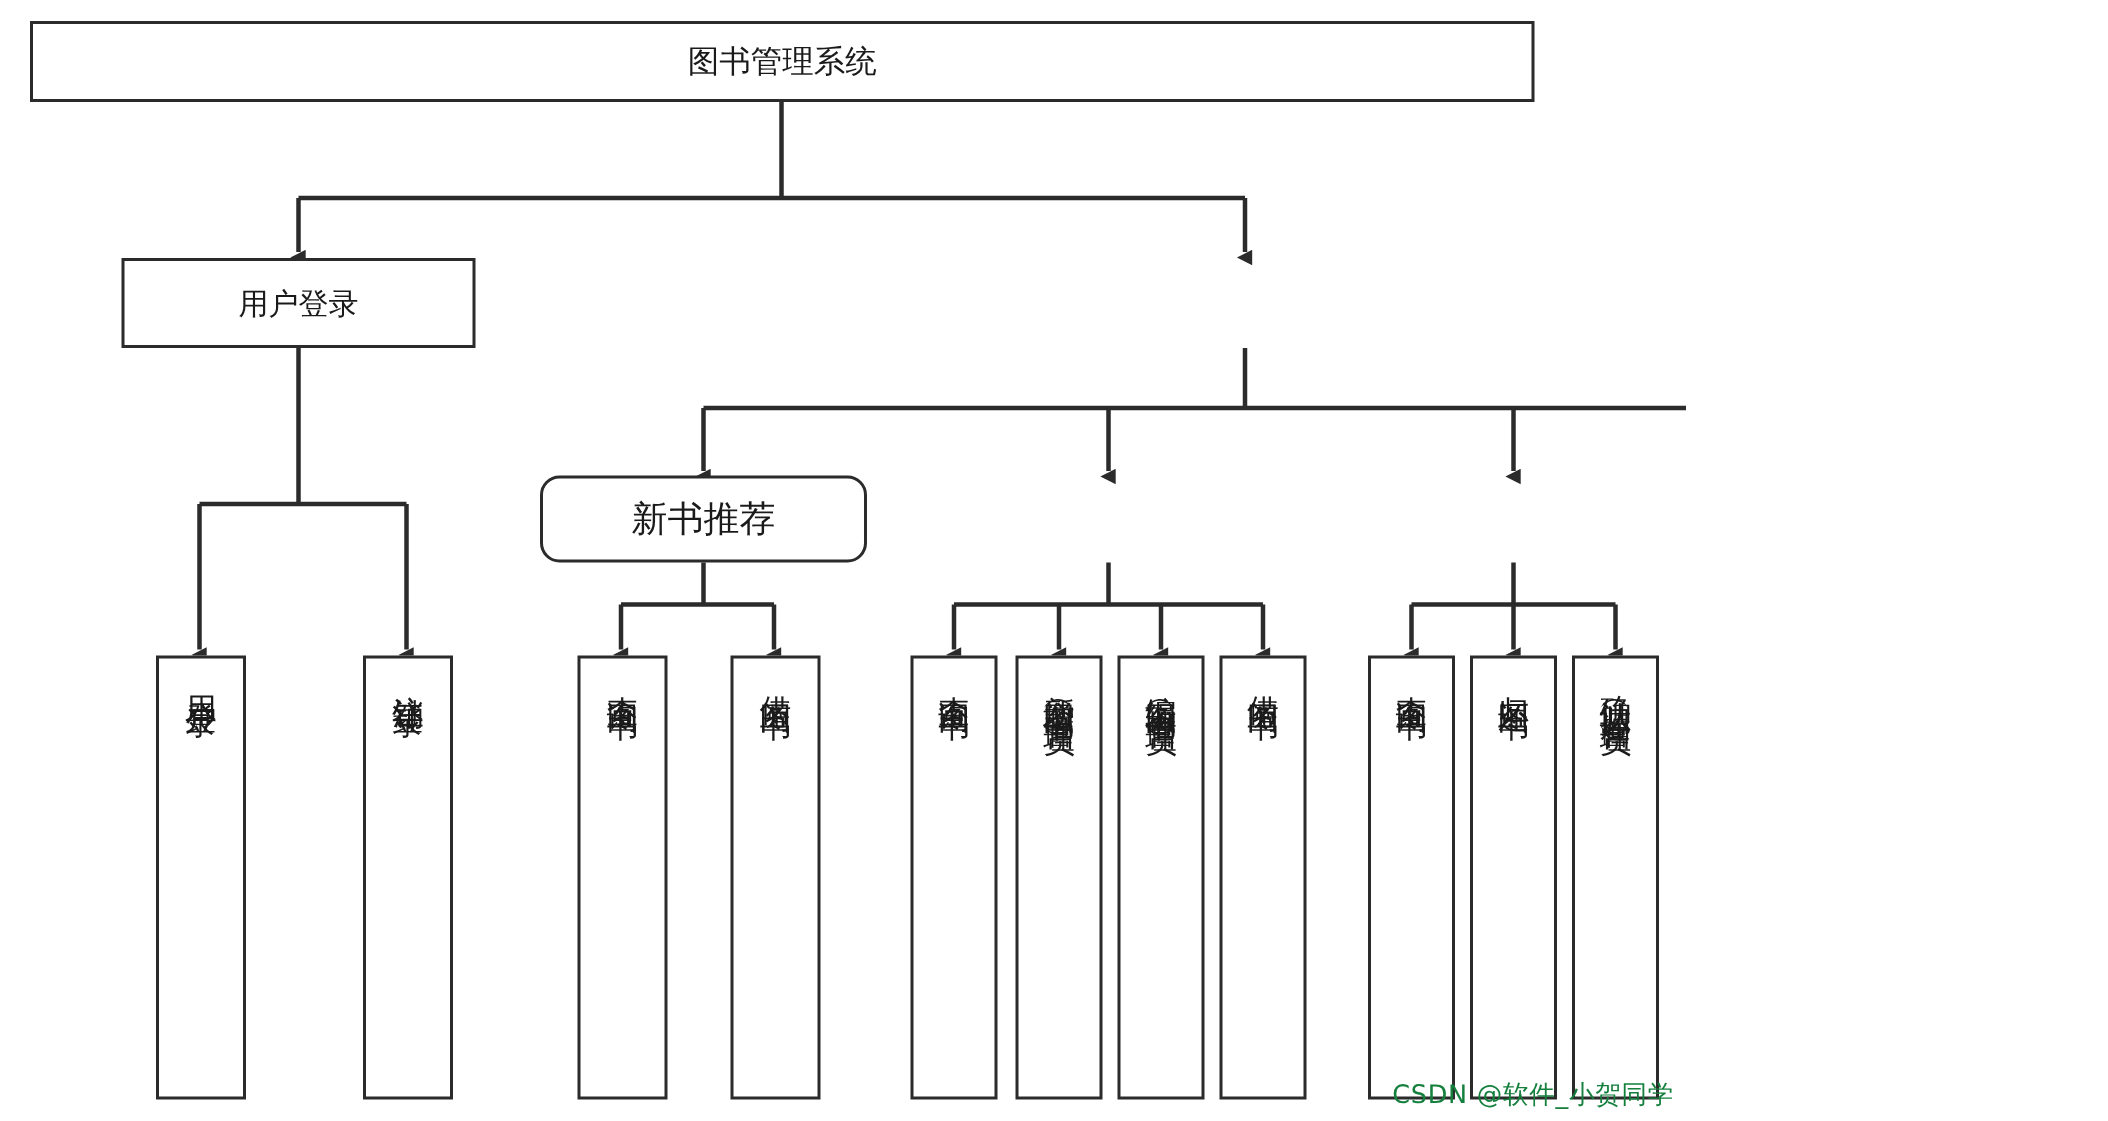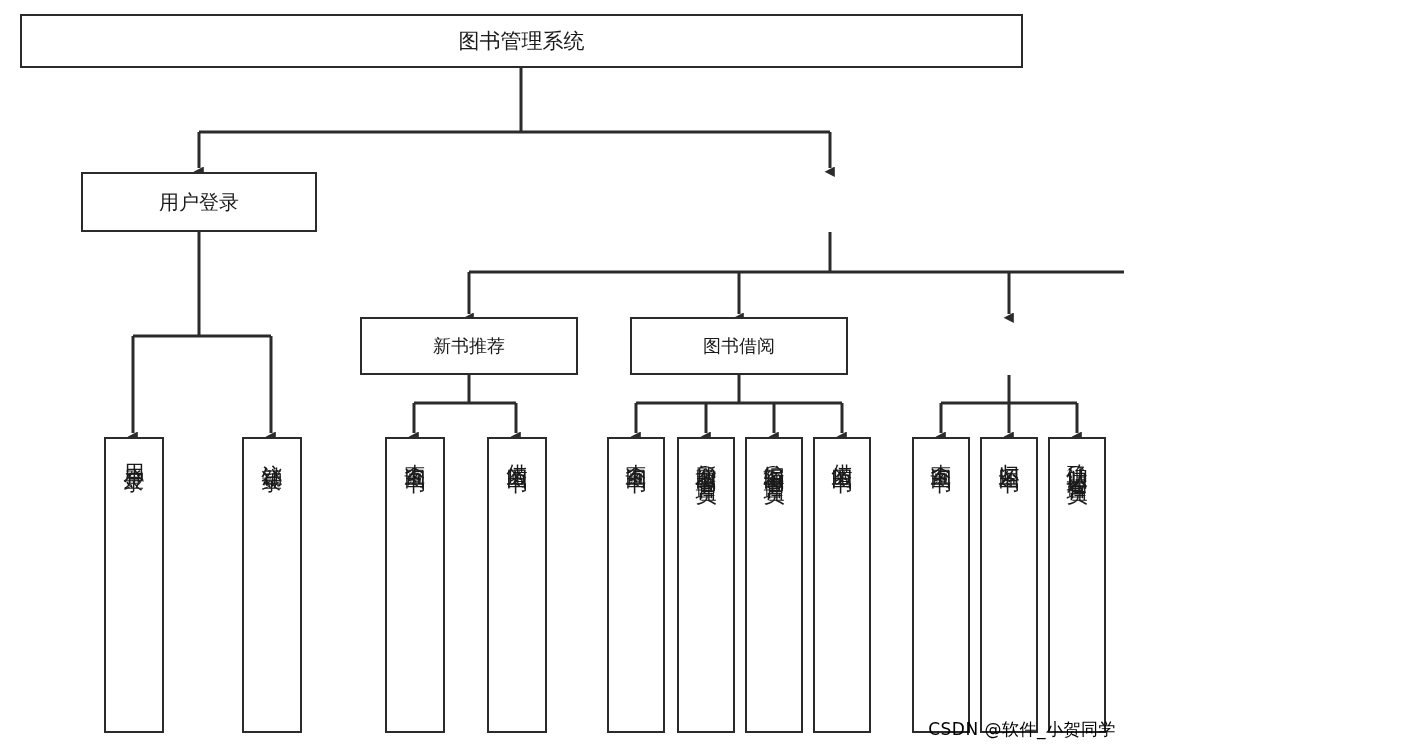--- a/index.html
+++ b/index.html
@@ -36,42 +36,43 @@
     justify-content: center;
     color: #1a1a1a;
   }
   .node.root {
     font-size: 21px;
   }
   .node.level2 {
     font-size: 20px;
   }
   .node.level3 {
-    font-size: 18px;
+    font-size: 24px;
+    border-radius: 13px;
   }
   .node.leaf {
     align-items: flex-start;
     justify-content: center;
     padding-top: 8px;
   }
   .vtext {
     writing-mode: vertical-rl;
     text-orientation: upright;
     letter-spacing: 3px;
     font-size: 21px;
     line-height: 1.05;
     color: #1a1a1a;
     white-space: nowrap;
   }
   .watermark {
     position: absolute;
     right: 8px;
     bottom: 6px;
     font-size: 17px;
-    color: #000000;
+    color: #15803d;
     letter-spacing: 0.5px;
     white-space: nowrap;
     font-family: "DejaVu Sans", "Liberation Sans", sans-serif;
   }
 </style>
 </head>
 <body>
 
 <div id="canvas">
 
@@ -134,23 +135,20 @@
 
   <div class="node level2" style="left:81px; top:172px; width:236px; height:60px;">
     <span>用户登录</span>
   </div>
 
 
   <div class="node level3" style="left:360px; top:317px; width:218px; height:58px;">
     <span>新书推荐</span>
   </div>
 
-  <div class="node level3" style="left:630px; top:317px; width:218px; height:58px;">
-    <span>图书借阅</span>
-  </div>
 
 
 
   <div class="node leaf" style="left:104px; top:437px; width:60px; height:296px;">
     <span class="vtext">用户登录</span>
   </div>
 
   <div class="node leaf" style="left:242px; top:437px; width:60px; height:296px;">
     <span class="vtext">注销登录</span>
   </div>

